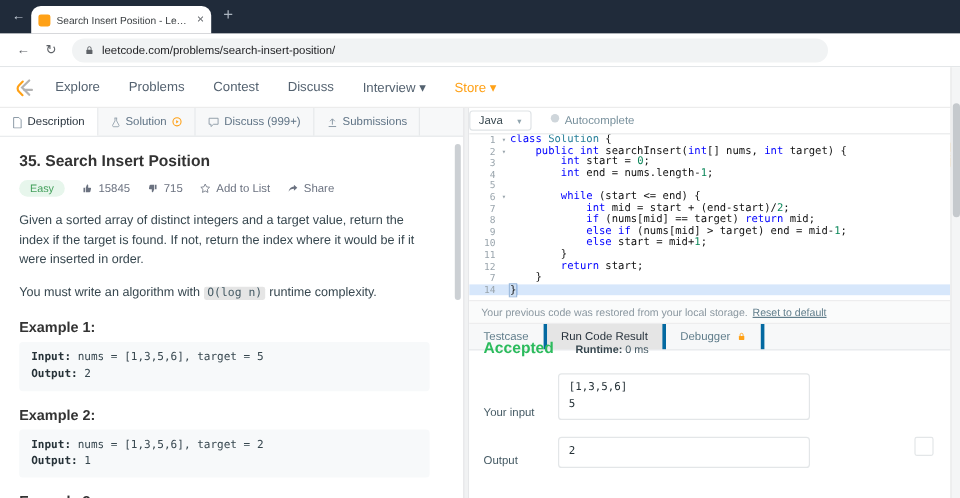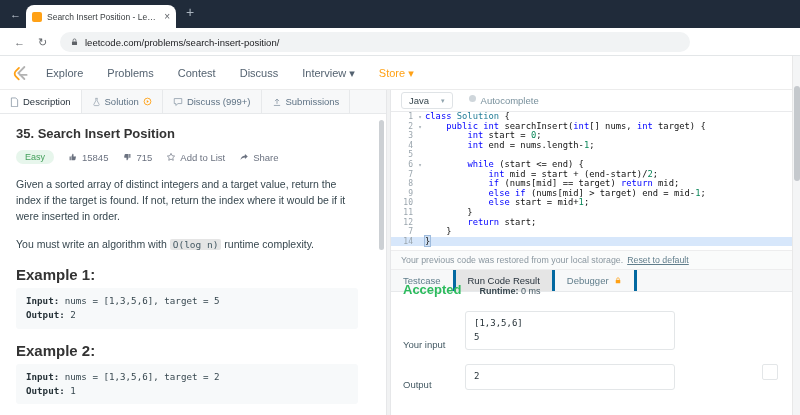--- a/index.html
+++ b/index.html
@@ -36,31 +36,31 @@
   .ltab{display:flex;align-items:center;gap:4px;padding:0 10px;border-right:1px solid #e7e9eb;white-space:nowrap;cursor:pointer}
   .ltab.active{background:#fff;color:#27323c}
   .ticon{display:inline-flex;color:#8a98a5}
   .lcontent{position:absolute;left:0;top:24px;width:374px;height:301px;padding:12px 16px;overflow:hidden}
   .ptitle{font-size:13px;font-weight:bold;color:#333}
   .metarow{display:flex;align-items:center;gap:14px;margin-top:9px;font-size:9.5px;color:#6b7280}
   .pill{background:#e7f6ec;color:#44a05c;font-size:9px;padding:2px 9px;border-radius:10px}
   .meta{display:inline-flex;align-items:center;gap:4px;cursor:pointer}
   .desc{margin-top:13px;font-size:10.5px;line-height:1.5;color:#37474f;max-width:345px}
   .desc code{font-family:"DejaVu Sans Mono",monospace;font-size:9.5px;background:#e5e5e5;border-radius:2px;padding:0 3px;color:#455a64}
-  .exh{margin:13px 0 5px;font-size:15px;font-weight:bold;color:#333}
+  .exh{margin:13px 0 5px;font-size:12px;font-weight:bold;color:#333}
   .expre{background:#f7f9fa;border-radius:3px;padding:6px 10px;font-family:"DejaVu Sans Mono",monospace;font-size:9.2px;line-height:1.55;white-space:pre;color:#37474f;max-width:345px}
   .expre b{color:#263238}
   .lscroll{position:absolute;right:2px;top:30px;width:5px;height:290px}
   .lscroll .thumb{width:5px;height:130px;background:#ccd0d4;border-radius:2.5px}
 
   .divider{position:absolute;left:386px;top:90px;width:5px;height:325px;background:#f1f2f3;border-left:1px solid #e6e7e9;border-right:1px solid #e6e7e9}
 
   
   .rightpanel{position:absolute;left:391px;top:90px;width:401px;height:325px;background:#fff}
-  .etoolbar{height:22px;border-bottom:1px solid #e9eaec;display:flex;align-items:center;gap:16px;padding:0 10px}
+  .etoolbar{height:22px;border-bottom:1px solid #e9eaec;display:flex;align-items:center;gap:16px;padding:0 0}
   .langsel{display:flex;align-items:center;gap:12px;border:1px solid #dfe3e6;border-radius:3px;padding:2px 7px;font-size:9.5px;color:#37474f;cursor:pointer}
   .caret-down{font-size:7px;color:#90a4ae}
   .autocomplete{display:flex;gap:5px;font-size:9.5px;color:#78909c;cursor:pointer}
   .ac-dot{width:7px;height:7px;border-radius:50%;background:#cfd6db}
   .editor{position:absolute;left:0;top:22px;width:401px;height:136px;font-family:"DejaVu Sans Mono",monospace;font-size:8.8px;line-height:9.6px;color:#111;overflow:hidden}
   .cline{display:flex;height:9.6px;white-space:pre}
   .cline.active{background:#d7e7fb}
   .gut{width:24px;text-align:right;color:#9aa5ad;flex:none;font-size:8px;padding-right:2px}
   .fold{width:10px;flex:none;color:#9aa5ad;font-size:6px;text-align:center;line-height:9.6px}
   .ccode{flex:1}

